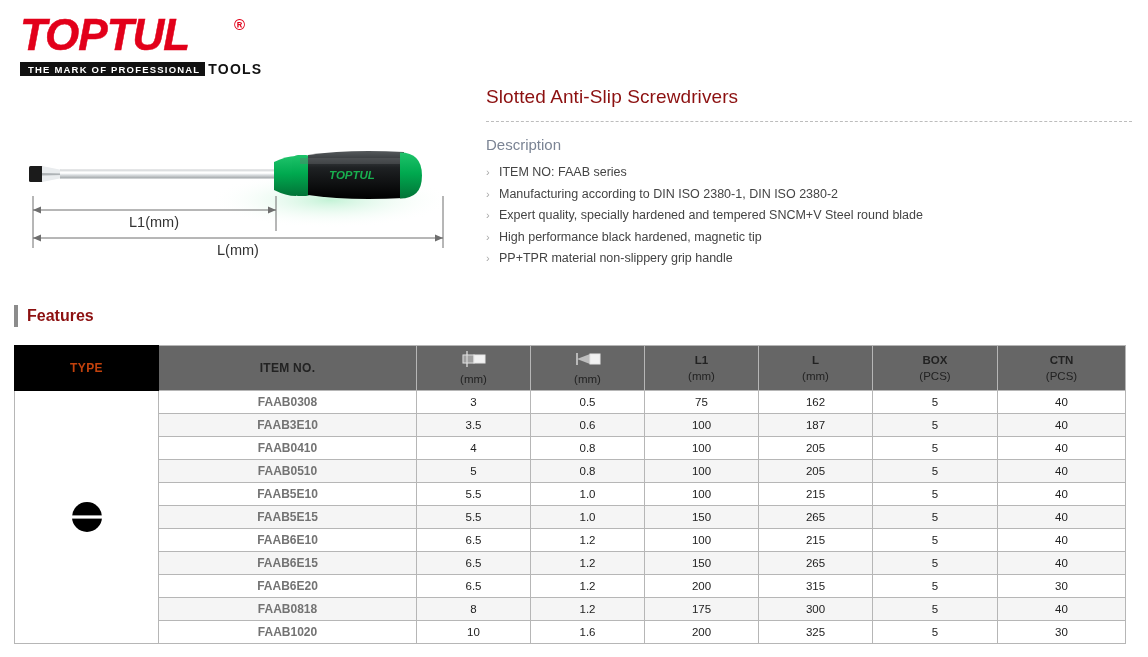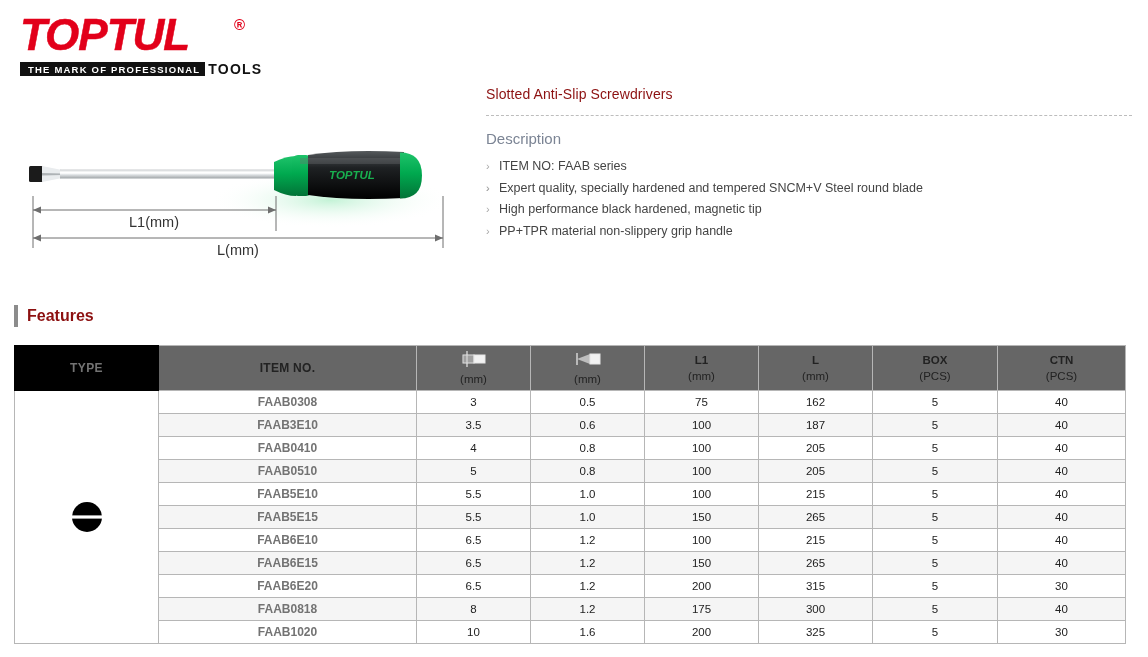--- a/index.html
+++ b/index.html
@@ -43,21 +43,21 @@
     white-space:nowrap;
   }
 
   
   .product-area{position:absolute;left:0px;top:128px;width:470px;height:150px;}
   .sd-svg{display:block;}
 
   
   .right-panel{position:absolute;left:486px;top:86px;width:646px;}
   .prod-title{
-    font-size:14px;color:#8c1010;font-weight:normal;
+    font-size:19px;color:#8c1010;font-weight:normal;
     margin:0 0 13px 0;letter-spacing:0.1px;
   }
   .dash-rule{
     border:0;border-top:1px dashed #bdbdbd;
     margin:0 0 14px 0;height:0;
   }
   .desc-label{
     font-size:15px;color:#7b8494;margin:0 0 10px 0;font-weight:normal;
   }
   .desc-list{list-style:none;margin:0;padding:0;}
@@ -87,21 +87,21 @@
     border:1px solid #b6b6b6;
     text-align:center;vertical-align:middle;
     font-size:11.5px;color:#222;
     padding:0;
   }
   thead th{
     height:44px;background:#666666;color:#ffffff;
     font-size:12px;font-weight:bold;border-color:#888;
   }
   th.type-head{
-    background:#000000;color:#737373;border-color:#000;
+    background:#000000;color:#c2410c;border-color:#000;
     font-size:12px;letter-spacing:0.4px;
   }
   th.item-head{font-size:12px;letter-spacing:0.3px;}
   .hd-stack{display:flex;flex-direction:column;align-items:center;justify-content:center;gap:3px;line-height:13px;text-align:center;}
   .hd-unit{font-size:11.5px;font-weight:normal;}
   .hd-icon{display:block;}
   td.type-cell{
     background:#ffffff;border-top:1px solid #b6b6b6;
   }
   td.item-cell{font-weight:bold;font-size:12px;color:#737373;}
@@ -185,20 +185,21 @@
   <h1 class="prod-title">Slotted Anti-Slip Screwdrivers</h1>
   <hr class="dash-rule">
   <div class="desc-label">Description</div>
   <ul class="desc-list">
     <li>
       <span class="chev">›</span>
       <span>ITEM NO: FAAB series</span>
     </li>
     <li>
       <span class="chev">›</span>
+      <span>Manufacturing according to DIN ISO 2380-1, DIN ISO 2380-2</span>
     </li>
     <li>
       <span class="chev">›</span>
       <span>Expert quality, specially hardened and tempered SNCM+V Steel round blade</span>
     </li>
     <li>
       <span class="chev">›</span>
       <span>High performance black hardened, magnetic tip</span>
     </li>
     <li>

